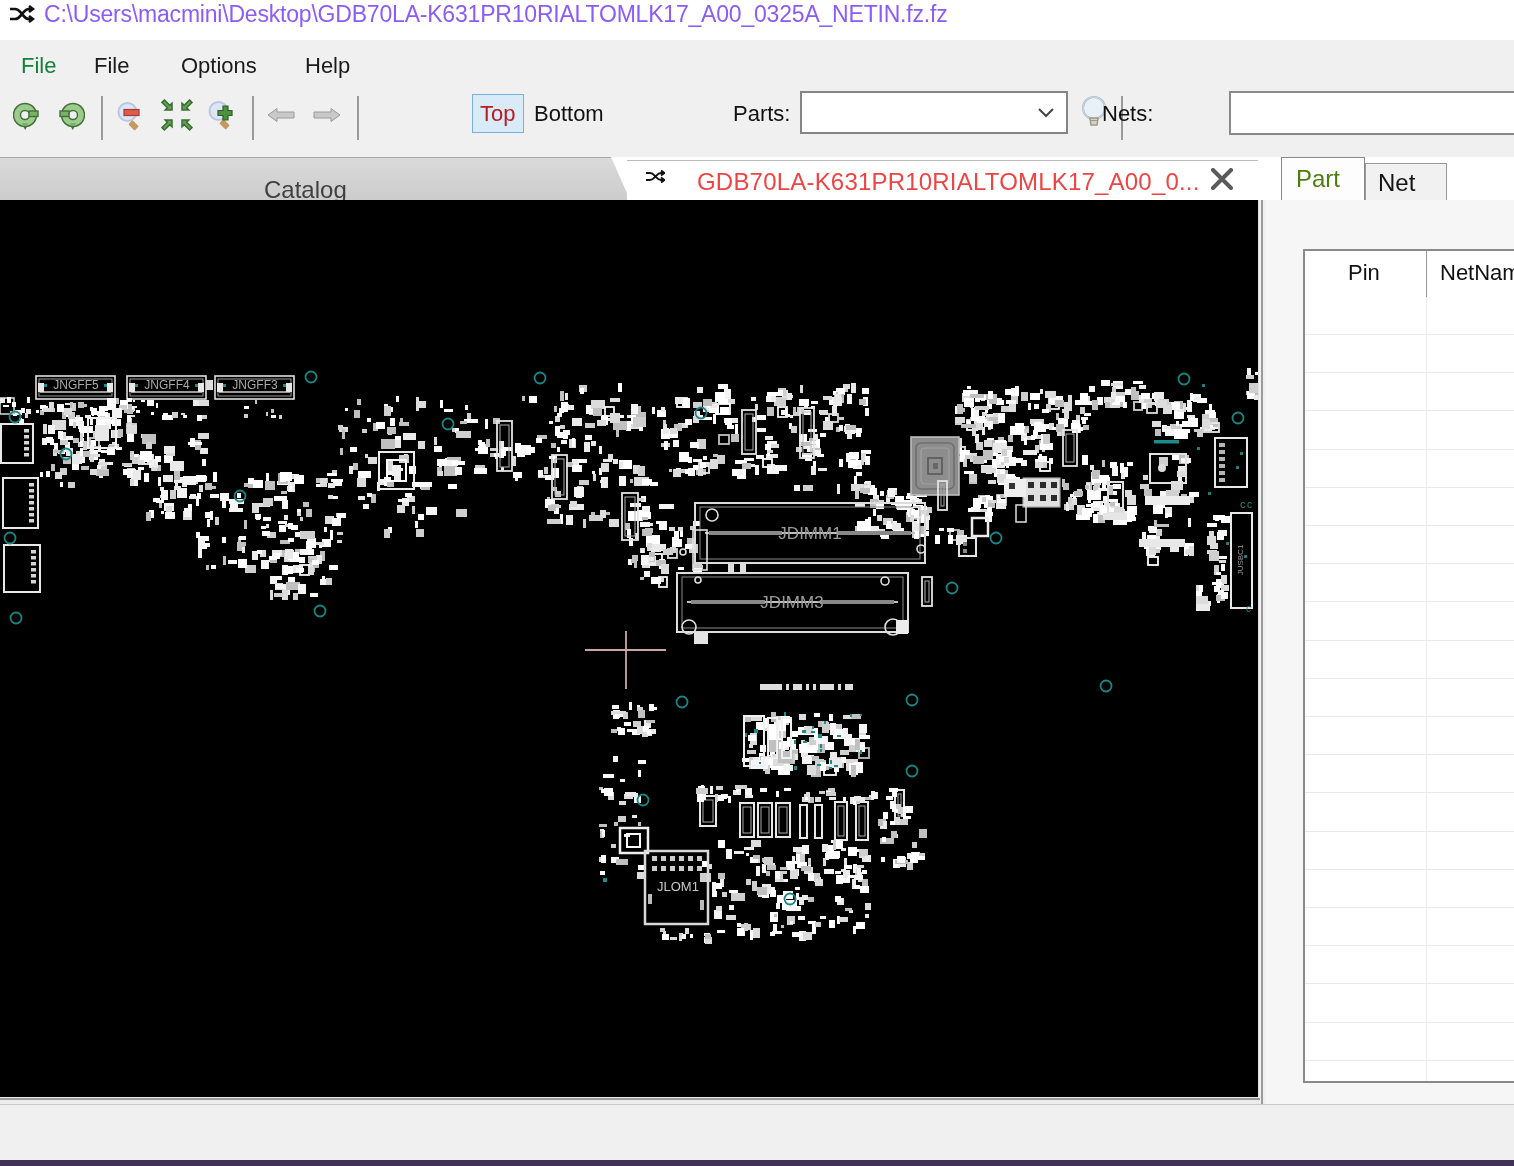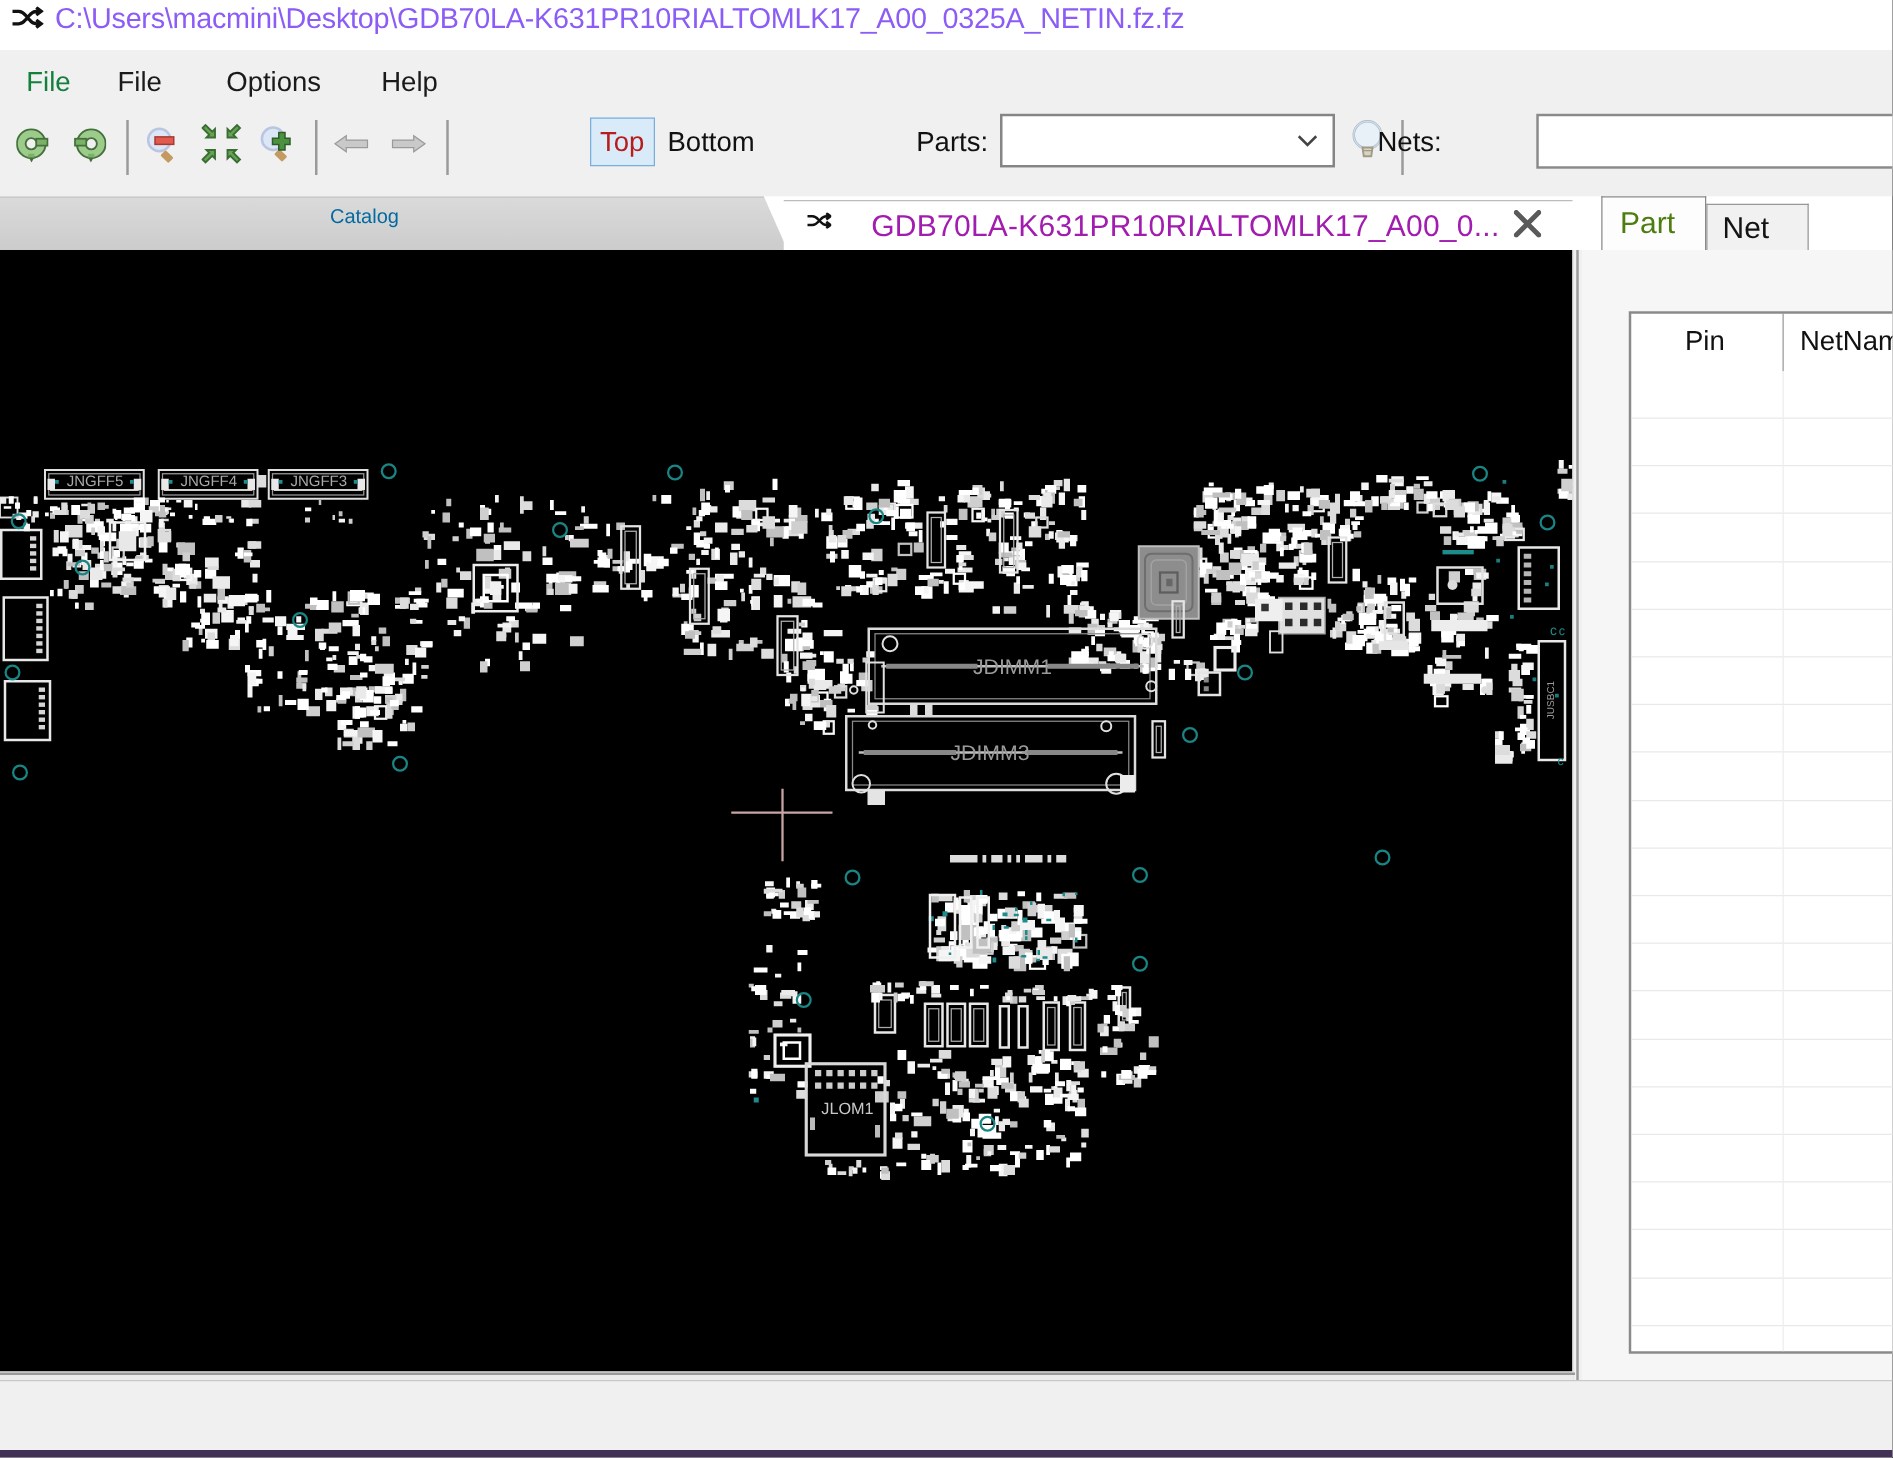--- a/index.html
+++ b/index.html
@@ -72,26 +72,26 @@
   </svg>
 <svg style="position:absolute;left:1080px;top:96px" width="28" height="31" viewBox="0 0 28 31">
     <circle cx="14" cy="12" r="11" fill="#e9f1f8" stroke="#aab8c4" stroke-width="2"></circle>
     <circle cx="14" cy="12" r="11" fill="none" stroke="#cfdde8" stroke-width="1"></circle>
     <path d="M10 22 L18 22 L17 29 L11 29 Z" fill="#d8d3c2" stroke="#a09a86" stroke-width="1.5"></path>
     <line x1="10" y1="24.5" x2="18" y2="24.5" stroke="#a09a86" stroke-width="1"></line>
   </svg>
 <span class="abs" style="left:1102px;top:101px;font-size:22px;color:#111">Nets:</span>
 <div class="abs" style="left:1229px;top:91px;width:290px;height:44px;background:#fff;border:2px solid #8a8a8a"></div>
 <div class="abs" style="left:0;top:157px;width:631px;height:43px;background:linear-gradient(#dadada,#cccccc);clip-path:polygon(0 0,611px 0,630px 43px,0 43px);border-top:1px solid #a8a8a8"></div>
-<span class="abs" style="left:264px;top:165px;font-size:16px;color:#0369a1">Catalog</span>
+<span class="abs" style="left:264px;top:176px;font-size:24px;color:#404040">Catalog</span>
 <div class="abs" style="left:627px;top:160px;width:631px;height:40px;background:#fff;border-top:1px solid #bcbcbc"></div>
 <svg style="position:absolute;left:645px;top:170px" width="20" height="13" viewBox="0 0 20 13">
     <path d="M1 3 L5 3 C8 3 9 5 10.5 6.5 C12 8 13 10 16 10 L18 10 M1 10 L5 10 C8 10 9 8 10.5 6.5 C12 5 13 3 16 3 L18 3 M16 0.5 L19.5 3 L16 5.5 M16 7.5 L19.5 10 L16 12.5" stroke="#111" stroke-width="2" fill="none"></path>
   </svg>
-<span class="abs" style="left:697px;top:168px;font-size:24px;letter-spacing:0.2px;color:#a21caf">GDB70LA-K631PR10RIALTOMLK17_A00_0...</span>
+<span class="abs" style="left:697px;top:168px;font-size:24px;letter-spacing:0.2px;color:#ef4444">GDB70LA-K631PR10RIALTOMLK17_A00_0...</span>
 <svg style="position:absolute;left:1211px;top:168px" width="22" height="22" viewBox="0 0 22 22">
     <path d="M2 2 L20 20 M20 2 L2 20" stroke="#5a5a5a" stroke-width="4" stroke-linecap="round"></path>
   </svg>
 <div class="abs" style="left:1281px;top:157px;width:84px;height:43px;background:#fdfdfd;border:1px solid #8a8a8a;border-bottom:none"></div>
 <span class="abs" style="left:1296px;top:165px;font-size:24px;color:#4d7c0f">Part</span>
 <div class="abs" style="left:1365px;top:163px;width:82px;height:37px;background:#f1f1f1;border:1px solid #989898;border-bottom:none"></div>
 <span class="abs" style="left:1378px;top:169px;font-size:24px;color:#141414">Net</span>
 <div class="abs" style="left:0;top:200px;width:1258px;height:898px;background:#000">
 <svg width="1258" height="898" viewBox="0 0 1258 898" style="position:absolute;left:0;top:0">
 <rect x="0" y="0" width="1258" height="898" fill="#000"></rect>

